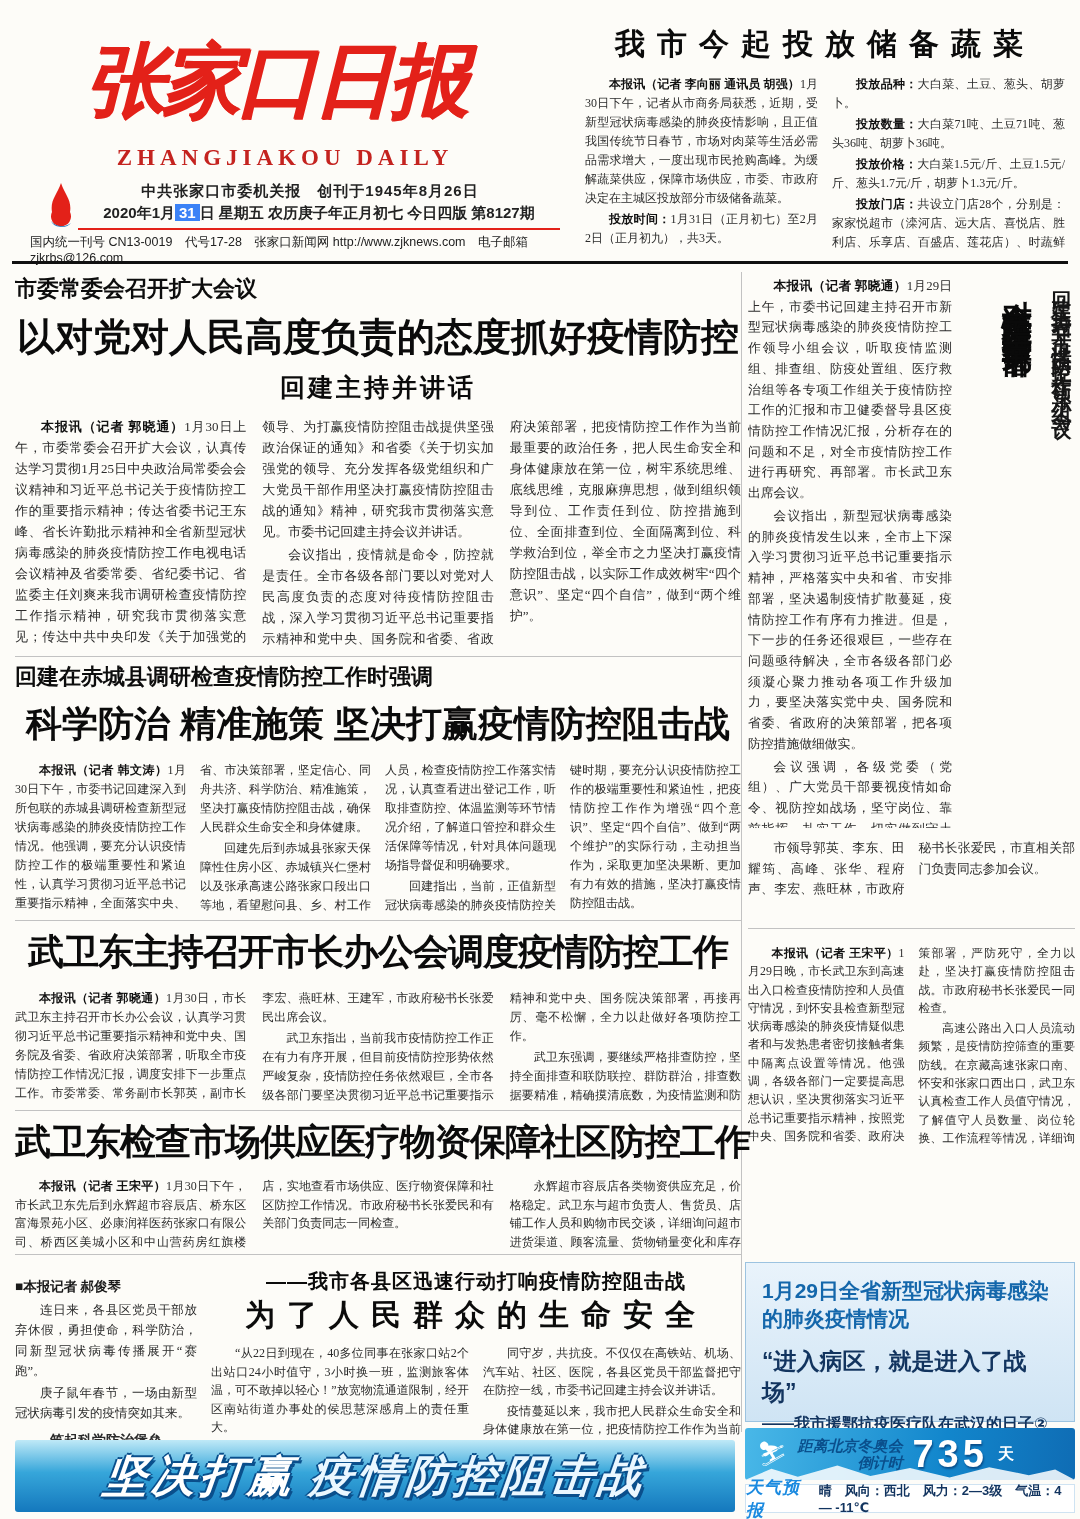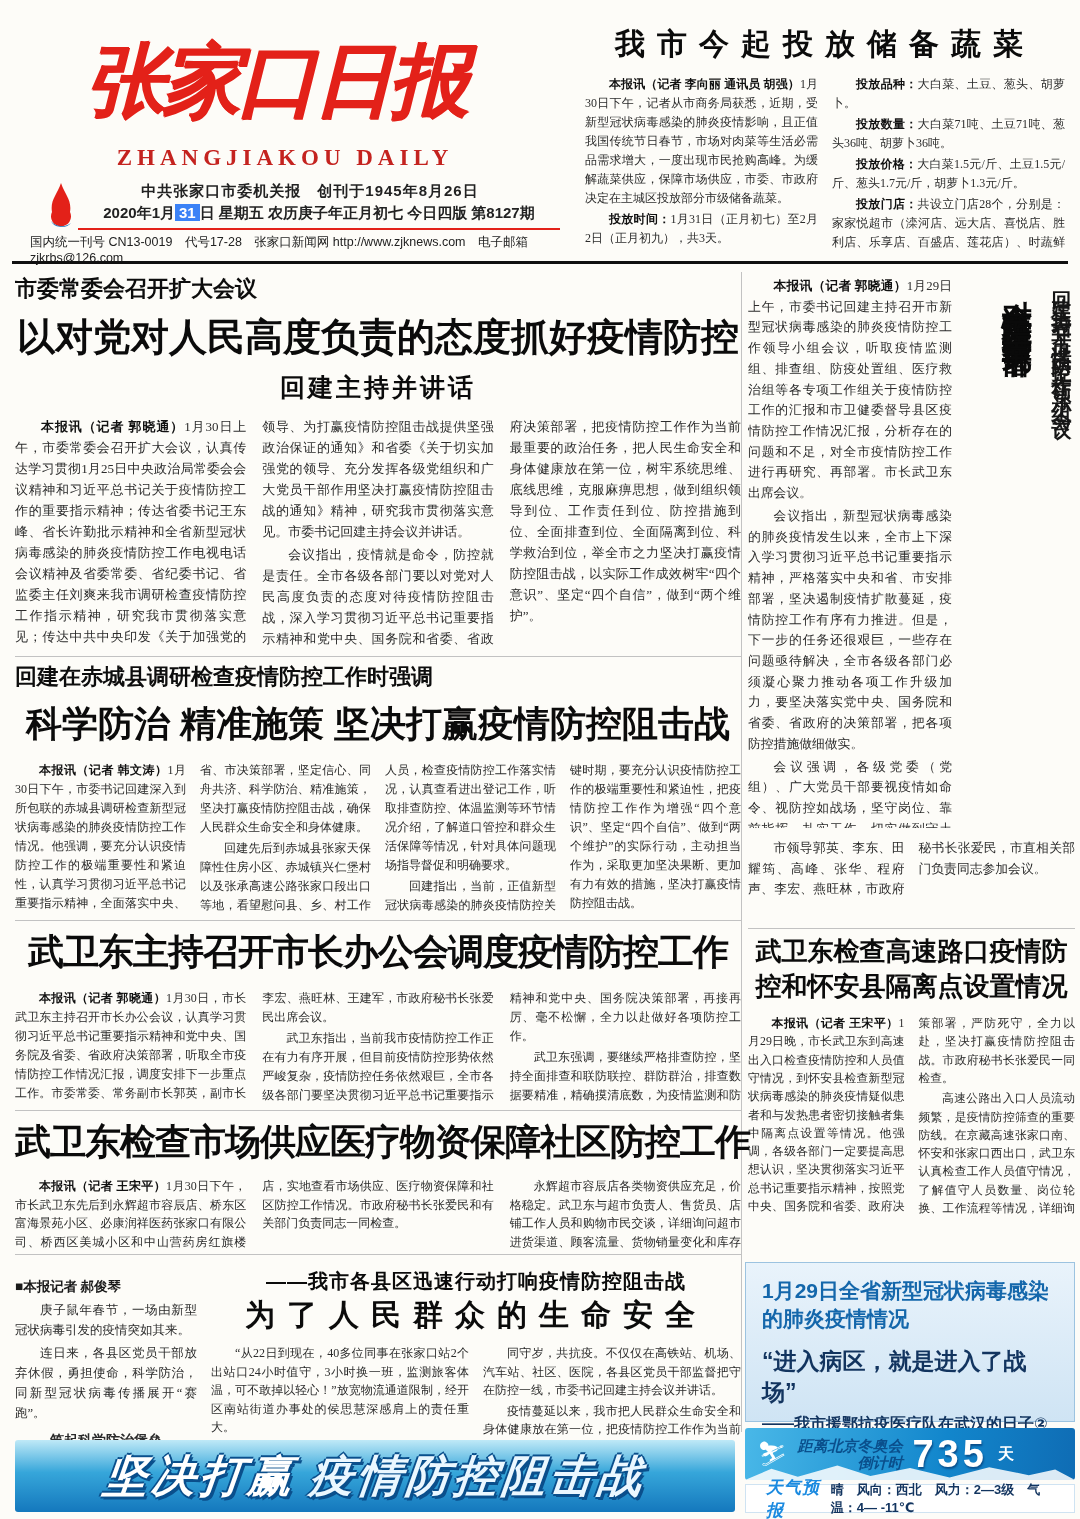--- a/index.html
+++ b/index.html
@@ -45,21 +45,21 @@
   
   .countdown{background:linear-gradient(100deg,#49b8e8,#1286cc 60%,#0f6cb4);border-radius:3px;display:flex;align-items:center;
              gap:10px;padding:0 12px;box-sizing:border-box;position:relative;overflow:hidden;}
   .mountains{position:absolute;left:0;bottom:0;width:100%;height:16px;background:#fff;opacity:.85;
              clip-path:polygon(0 100%,8% 30%,16% 80%,28% 10%,38% 75%,50% 25%,62% 85%,74% 20%,86% 70%,94% 35%,100% 100%);}
   .cd-skier{font-size:24px;color:#fff;z-index:1;}
   .cd-label{color:#0a4f8c;font-weight:900;font-style:italic;font-size:15px;line-height:1.15;text-align:right;z-index:1;}
   .cd-days{color:#fff;font-size:38px;font-weight:900;letter-spacing:4px;text-shadow:1px 2px 2px #0a4f8c;z-index:1;}
   .cd-unit{color:#fff;font-size:16px;font-weight:700;z-index:1;}
   
-  .weather{background:#fff;border:1px solid #cfe3f2;display:flex;align-items:center;gap:10px;padding:0 20px;box-sizing:border-box;}
+  .weather{background:#fff;border:1px solid #cfe3f2;display:flex;align-items:center;gap:10px;padding:0 0;box-sizing:border-box;}
   .weather-label{color:#1b8ae0;font-weight:900;font-style:italic;font-size:17px;letter-spacing:1px;}
   .weather-text{color:#12345f;font-weight:700;font-size:13px;}
   
   .banner{background:linear-gradient(180deg,#bfe9f7,#36a6da 45%,#1478bd);border-radius:3px;display:flex;align-items:center;
           justify-content:center;overflow:hidden;}
   .banner-text{font-size:44px;font-weight:900;font-style:italic;letter-spacing:4px;transform:skewX(-6deg);white-space:nowrap;
                text-shadow:2px 0 #0a4f8c,-2px 0 #0a4f8c,0 2px #0a4f8c,0 -2px #0a4f8c,3px 3px 0 #0a4f8c;}
   .banner-p1{color:#ffffff;margin-right:14px;}
   .banner-p2{color:#eaf7ff;}
 </style>
@@ -147,44 +147,40 @@
   <div class="abs" style="left:15px;top:928px;width:726px;">
     <div class="hl hl-center" style="font-size:36px;letter-spacing:-1px;">武卫东主持召开市长办公会调度疫情防控工作</div>
     <div class="body-text serif cols3" style="margin-top:12px;height:118px;font-size:12px;line-height:1.58;">
       <p><b>本报讯（记者 郭晓通）</b><span>1月30日，市长武卫东主持召开市长办公会议，认真学习贯彻习近平总书记重要指示精神和党中央、国务院及省委、省政府决策部署，听取全市疫情防控工作情况汇报，调度安排下一步重点工作。市委常委、常务副市长郭英，副市长李宏、燕旺林、王建军，市政府秘书长张爱民出席会议。</span></p>
       <p>武卫东指出，当前我市疫情防控工作正在有力有序开展，但目前疫情防控形势依然严峻复杂，疫情防控任务依然艰巨，全市各级各部门要坚决贯彻习近平总书记重要指示精神和党中央、国务院决策部署，再接再厉、毫不松懈，全力以赴做好各项防控工作。</p>
       <p>武卫东强调，要继续严格排查防控，坚持全面排查和联防联控、群防群治，排查数据要精准，精确摸清底数，为疫情监测和防控工作打好坚实基础。要加强医疗物资储备，做好隔离观察点设置工作，抓好过往人员体温监测工作，压减部分高速公路出口数量和收费窗口数量。（下转第二版）</p>
     </div>
   </div>
 
   <div class="abs" style="left:748px;top:934px;width:327px;">
-    <div class="hl hl-center" style="font-size:26px;line-height:1.35;white-space:normal;">
-      <span>武卫东检查高速路口疫情防</span><br>
-      <span>控和怀安县隔离点设置情况</span>
-    </div>
     <div class="body-text serif cols2" style="margin-top:10px;height:212px;font-size:11.8px;line-height:1.55;">
       <p><b>本报讯（记者 王宋平）</b><span>1月29日晚，市长武卫东到高速出入口检查疫情防控和人员值守情况，到怀安县检查新型冠状病毒感染的肺炎疫情疑似患者和与发热患者密切接触者集中隔离点设置等情况。他强调，各级各部门一定要提高思想认识，坚决贯彻落实习近平总书记重要指示精神，按照党中央、国务院和省委、政府决策部署，严防死守，全力以赴，坚决打赢疫情防控阻击战。市政府秘书长张爱民一同检查。</span></p>
       <p>高速公路出入口人员流动频繁，是疫情防控筛查的重要防线。在京藏高速张家口南、怀安和张家口西出口，武卫东认真检查工作人员值守情况，了解值守人员数量、岗位轮换、工作流程等情况，详细询问车流量、留观室设置及应急情况处置等事宜。他强调，要严把城市出入关口，加强车辆和人员排查，严格做好消毒、测温、登记等工作，落实好疫情防控各项措施，确保人民群众身体健康和生命安全。同时，公安、卫健、交通部门要协调配合，科学合理安排值守人员，做好值守人员防护工作，尽量做到在室温条件下测温，确保测温的准确性。（下转第二版）</p>
     </div>
   </div>
 
   <div class="abs" style="left:15px;top:1118px;width:726px;">
     <div class="hl hl-center" style="font-size:36px;letter-spacing:-1px;">武卫东检查市场供应医疗物资保障社区防控工作</div>
     <div class="body-text serif cols3" style="margin-top:10px;height:86px;font-size:12px;line-height:1.55;">
       <p><b>本报讯（记者 王宋平）</b><span>1月30日下午，市长武卫东先后到永辉超市容辰店、桥东区富海景苑小区、必康润祥医药张家口有限公司、桥西区美城小区和中山营药房红旗楼店，实地查看市场供应、医疗物资保障和社区防控工作情况。市政府秘书长张爱民和有关部门负责同志一同检查。</span></p>
       <p>永辉超市容辰店各类物资供应充足，价格稳定。武卫东与超市负责人、售货员、店铺工作人员和购物市民交谈，详细询问超市进货渠道、顾客流量、货物销量变化和库存等情况。了解到疫情发生后，我市各大市场物资供应充足，价格无明显变化，广大市民心态平稳，对打赢疫情防控阻击战充满信心后，武卫东说，要拓展物资供应渠道，完善供应链条，放宽物流通道限制，扩大生活必需品供应，满足市民需求，稳定市场预期。（下转第二版）</p>
     </div>
   </div>
 
   <div class="abs" style="left:15px;top:1262px;width:726px;display:flex;gap:14px;">
     <div style="width:182px;flex:none;">
       <div class="byline serif" style="margin-top:16px;">■本报记者 郝俊琴</div>
       <div class="body-text serif" style="height:150px;font-size:12.5px;margin-top:4px;">
+        <p>连日来，各县区党员干部放弃休假，勇担使命，科学防治，同新型冠状病毒传播展开“赛跑”。</p>
         <p>庚子鼠年春节，一场由新型冠状病毒引发的疫情突如其来。</p>
-        <p>连日来，各县区党员干部放弃休假，勇担使命，科学防治，同新型冠状病毒传播展开“赛跑”。</p>
         <div class="section-head">筑起科学防治堡垒</div>
 
       </div>
     </div>
     <div style="flex:1;min-width:0;">
       <div class="hl hl-center" style="font-size:20px;margin-top:6px;letter-spacing:1px;">——我市各县区迅速行动打响疫情防控阻击战</div>
       <div class="hl hl-center" style="font-size:30px;letter-spacing:12px;">为了人民群众的生命安全</div>
       <div class="body-text serif cols2" style="margin-top:8px;height:96px;font-size:12px;line-height:1.55;">
         <p>“从22日到现在，40多位同事在张家口站2个出站口24小时值守，3小时换一班，监测旅客体温，可不敢掉以轻心！”放宽物流通道限制，经开区南站街道办事处的侯思慧深感肩上的责任重大。</p>
         <p>同守岁，共抗疫。不仅仅在高铁站、机场、汽车站、社区、医院，各县区党员干部监督把守在防控一线，市委书记回建主持会议并讲话。</p>

